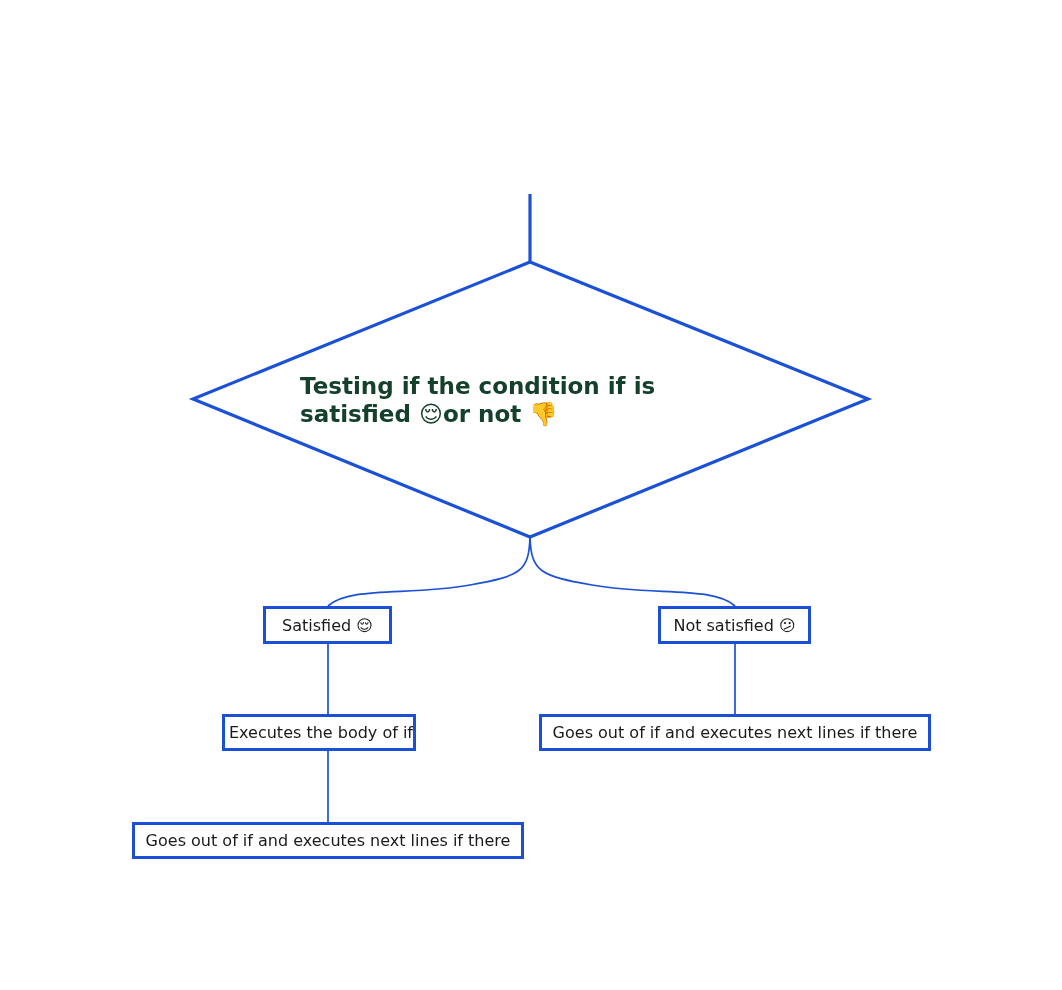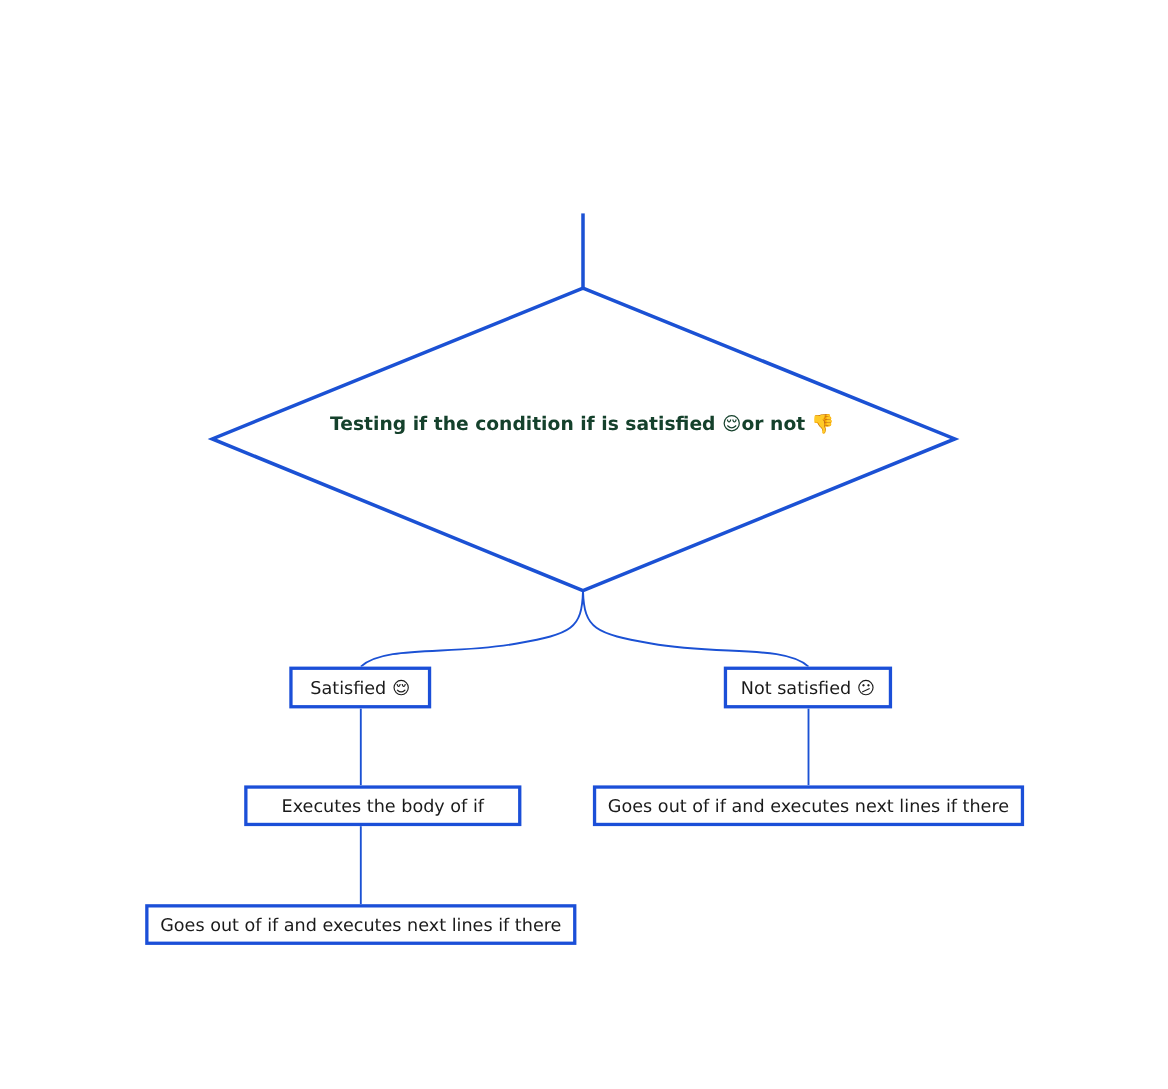--- a/index.html
+++ b/index.html
@@ -49,21 +49,21 @@
     white-space: nowrap;
   }
 
   
   .diamond-text {
     position: absolute;
     left: 300px;
     top: 372px;
     width: 470px;
     font-family: "DejaVu Sans", sans-serif;
-    font-size: 17px;
+    font-size: 23px;
     font-weight: bold;
     color: #15412c;
     line-height: 28px;
   }
   .emoji {
     font-family: "DejaVu Sans", sans-serif;
     font-weight: normal;
   }
 
   
@@ -79,21 +79,21 @@
   .rect-label {
     font-family: "DejaVu Sans", sans-serif;
     font-size: 16px;
     font-weight: normal;
     color: #1a1a1a;
     white-space: nowrap;
   }
 
   .node-satisfied      { left: 263px; top: 606px; width: 129px; height: 38px; }
   .node-not-satisfied  { left: 658px; top: 606px; width: 153px; height: 38px; }
-  .node-exec-body      { left: 222px; top: 714px; width: 252px; height: 37px; }
+  .node-exec-body      { left: 222px; top: 714px; width: 194px; height: 37px; justify-content: flex-end; }
   .node-goes-out-right { left: 539px; top: 714px; width: 392px; height: 37px; }
   .node-goes-out-left  { left: 132px; top: 822px; width: 392px; height: 37px; }
 </style>
 </head>
 <body>
 
 <div id="canvas">
 
   <svg id="edges" viewBox="0 0 1062 990" xmlns="http://www.w3.org/2000/svg">
 

